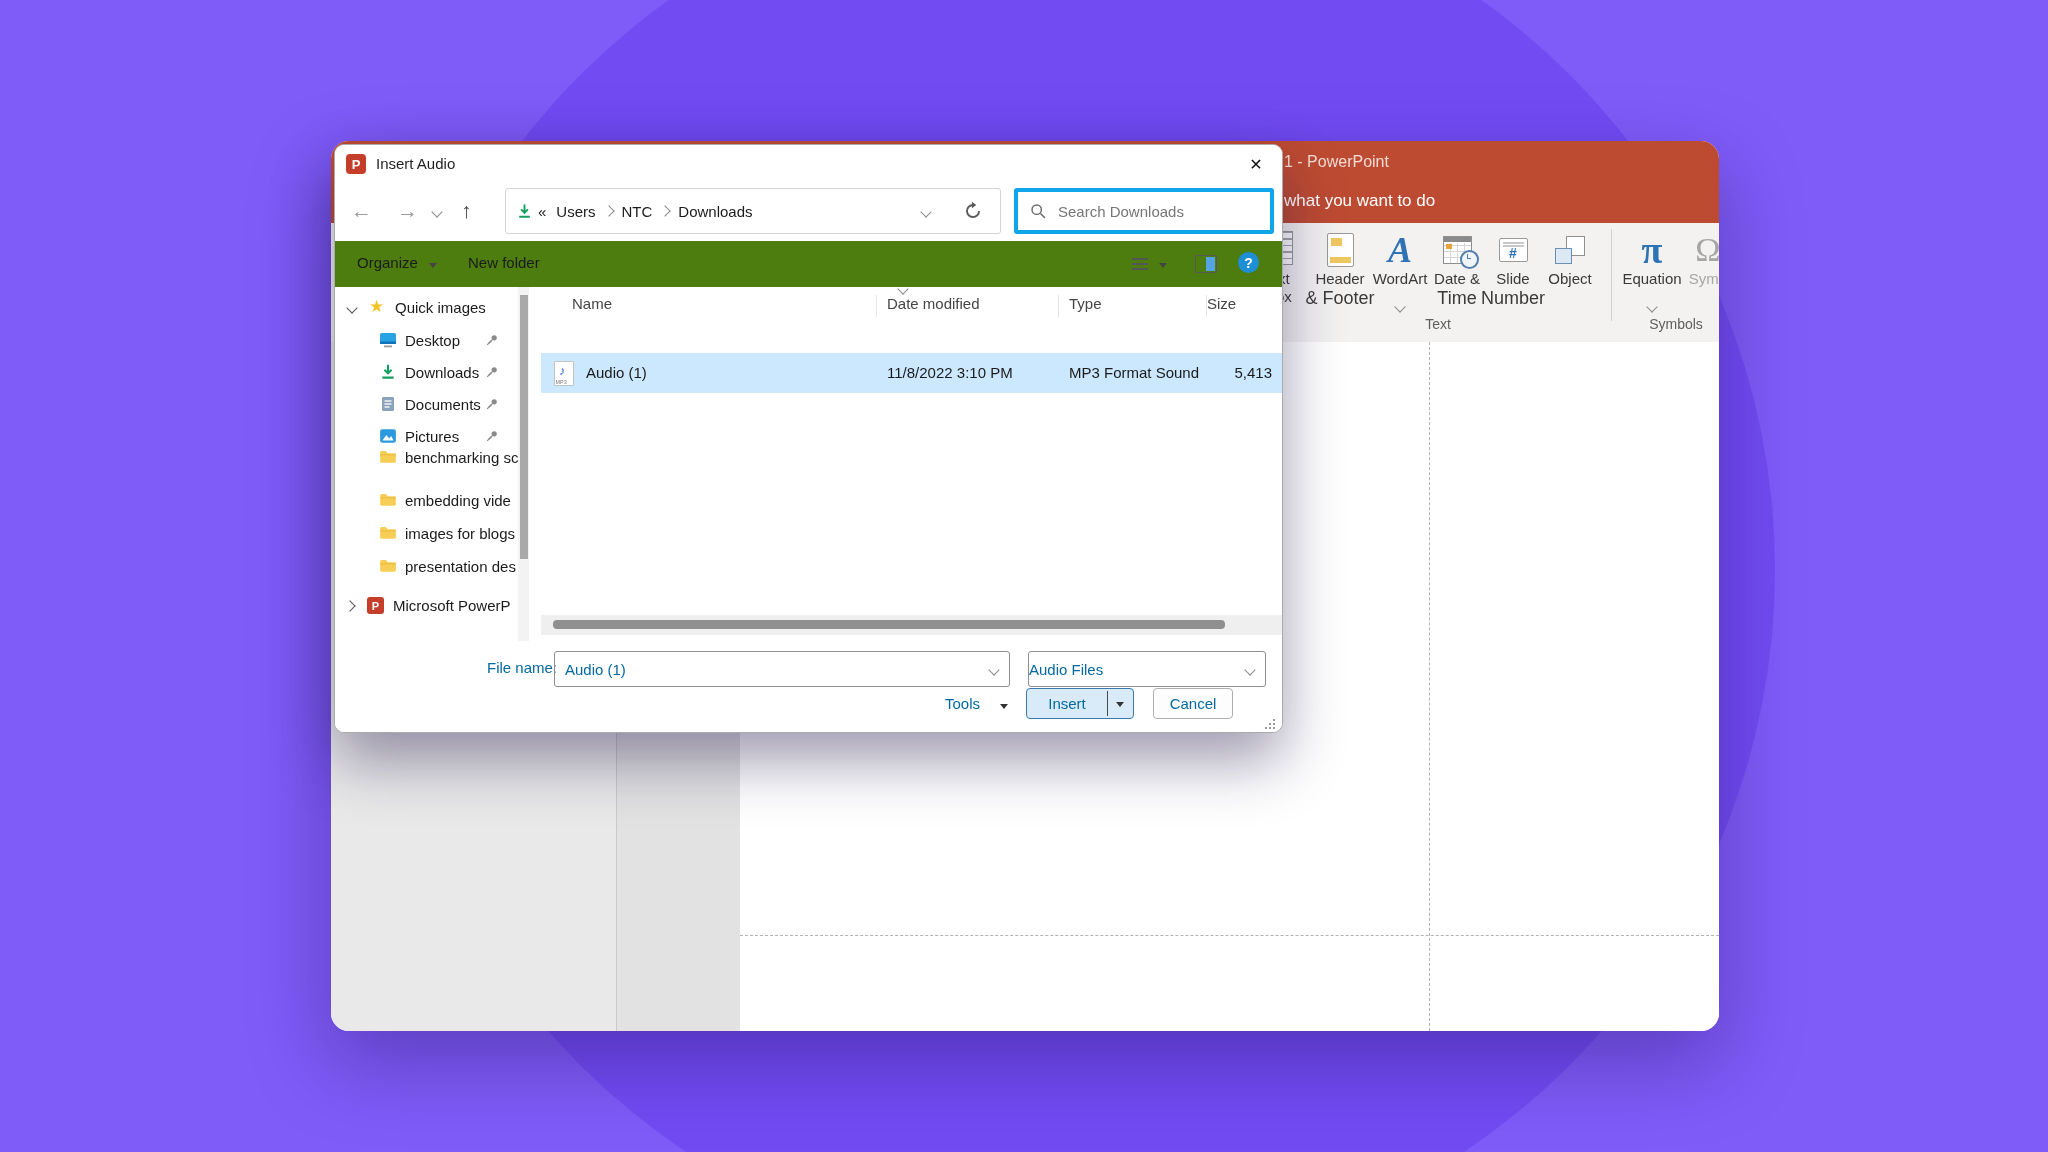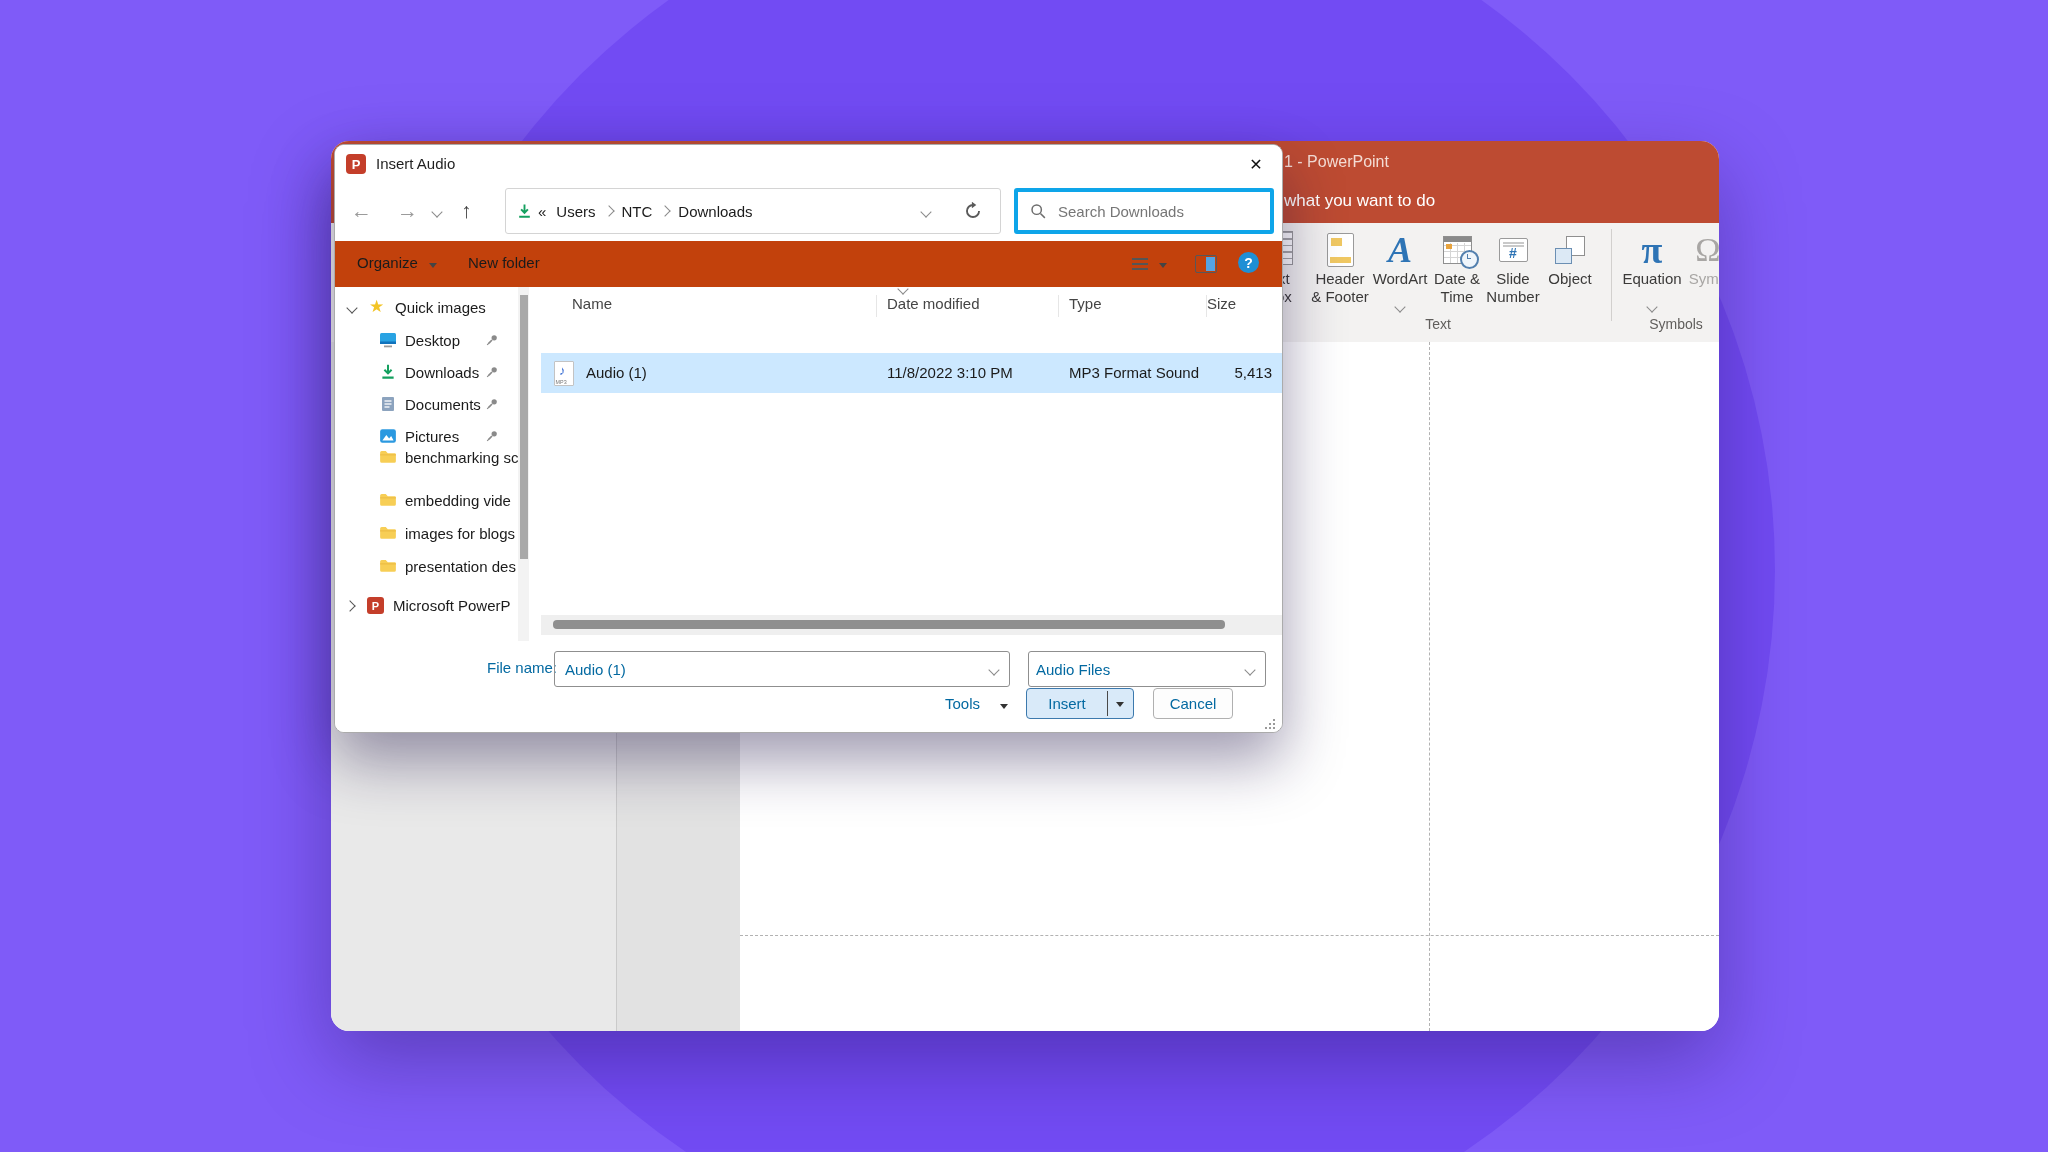--- a/index.html
+++ b/index.html
@@ -17,21 +17,21 @@
              box-shadow:0 30px 80px rgba(30,10,80,.35);}
   .pp-header{position:absolute;left:0;top:0;right:0;height:82px;background:#BD4B32;}
   .pp-title{position:absolute;left:953px;top:12px;font-size:16px;color:#F4DCD4;}
   .pp-tellme{position:absolute;left:953px;top:50px;font-size:17px;color:#ffffff;}
   .pp-ribbon{position:absolute;left:0;top:82px;right:0;height:119px;background:#F3F2F1;
              border-bottom:1px solid #D8D6D4;}
   .rb-btn{position:absolute;top:0;width:70px;height:119px;text-align:center;}
   .rb-icon{position:absolute;left:0;right:0;top:6px;height:42px;display:flex;
            align-items:center;justify-content:center;}
   .rb-l1{position:absolute;left:-8px;right:-8px;top:47px;font-size:15px;color:#3B3A39;}
-  .rb-l2{position:absolute;left:-8px;right:-8px;top:65px;font-size:15px;color:#3B3A39;}
+  .rb-l2{position:absolute;left:-8px;right:-8px;top:65px;font-size:18px;color:#3B3A39;}
   .rb-chev{position:absolute;left:31px;top:80px;}
   .rb-group-label{position:absolute;top:93px;width:100px;text-align:center;
                   font-size:14px;color:#605E5C;}
   .rb-sep{position:absolute;top:6px;width:1px;height:92px;background:#D2D0CE;}
   .chev{display:inline-block;width:7px;height:7px;border-right:1.6px solid #555;
         border-bottom:1.6px solid #555;transform:rotate(45deg);}
   .chev.right{transform:rotate(-45deg);}
   .chev.lite{border-color:#8a8a8a;}
   .tri{display:inline-block;width:0;height:0;border-left:4px solid transparent;
        border-right:4px solid transparent;border-top:5px solid #333;}
@@ -100,21 +100,21 @@
         font-size:15px;color:#1b1b1b;}
   .addr .crumb{margin:0 5px;}
   .addr .sep{margin:0 4px;}
   .addr-chev{position:absolute;left:416px;top:19px;}
   .addr-refresh{position:absolute;left:456px;top:11px;}
   .searchbox{position:absolute;left:679px;top:5px;width:260px;height:46px;border:4px solid #0ea5e9;
         border-radius:3px;display:flex;align-items:center;padding:0 12px;box-sizing:border-box;}
   .search-ph{font-size:15px;color:#767676;margin-left:11px;}
 
   .dlg-toolbar{position:absolute;left:0;top:96px;right:0;height:46px;border-bottom:1px solid #E8E8E8;
-               background:#c2410c;font-size:15px;color:#1b1b1b;}
+               background:#4d7c0f;font-size:15px;color:#1b1b1b;}
   .tb-item{position:absolute;top:13px;}
   .viewlist-icon{position:absolute;left:797px;top:17px;width:16px;height:12px;
       background:repeating-linear-gradient(0deg,#555 0 2px,transparent 2px 5px);}
   .panes-icon{position:absolute;left:860px;top:14px;width:20px;height:16px;border:1.5px solid #57575A;
       border-radius:2px;}
   .panes-icon:before{content:"";position:absolute;right:1px;top:1px;bottom:1px;width:9px;background:#55A4E4;}
   .help-icon{position:absolute;left:903px;top:11px;width:21px;height:21px;border-radius:50%;
       background:#1E8FD5;color:#fff;font-size:14px;font-weight:bold;display:flex;
       align-items:center;justify-content:center;}
 
@@ -475,21 +475,21 @@
 
     <div class="dlg-footer">
       <span class="fn-label">File name:</span>
 
       <div class="combo" style="left:219px;width:456px">
         <span class="val">Audio (1)</span>
         <span class="cv chev lite"></span>
       </div>
 
       <div class="combo" style="left:693px;width:238px">
-        <span class="val" style="margin-left:7px">Audio Files</span>
+        <span class="val" style="margin-left:0">Audio Files</span>
         <span class="cv chev lite"></span>
       </div>
 
       <span class="tools">
         <span>Tools</span>
         <span class="tri"></span>
       </span>
 
       <div class="btn-insert">
         <span class="lab">Insert</span>

